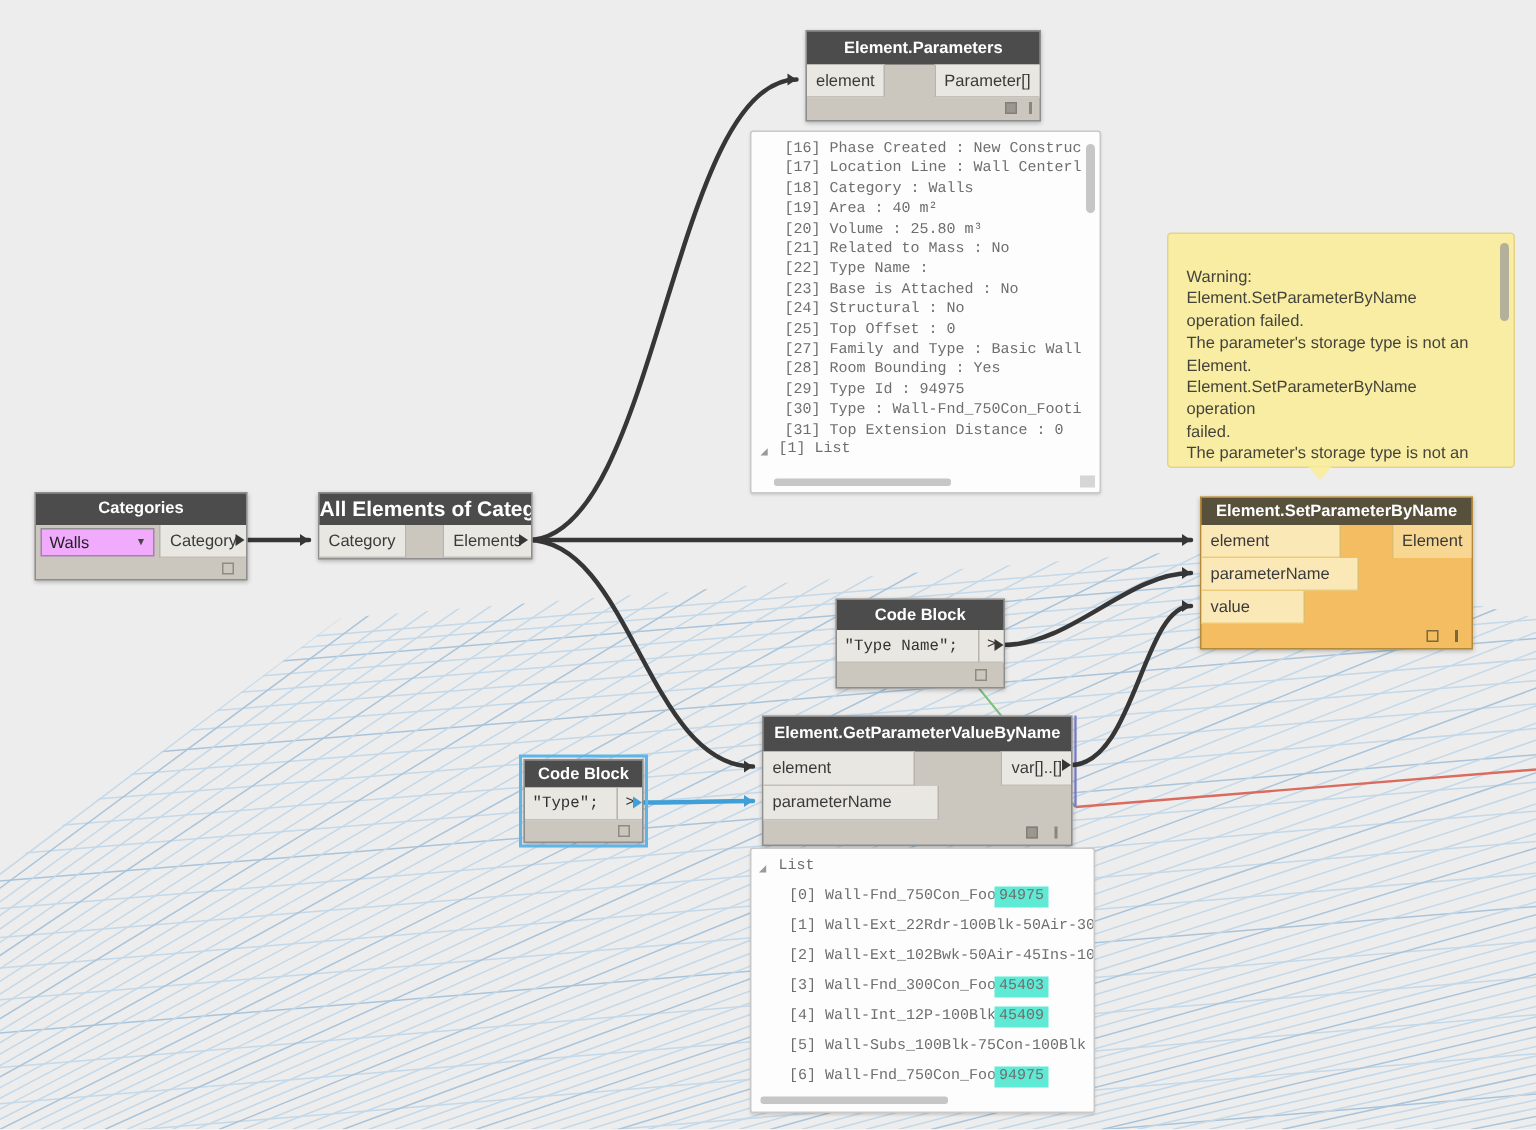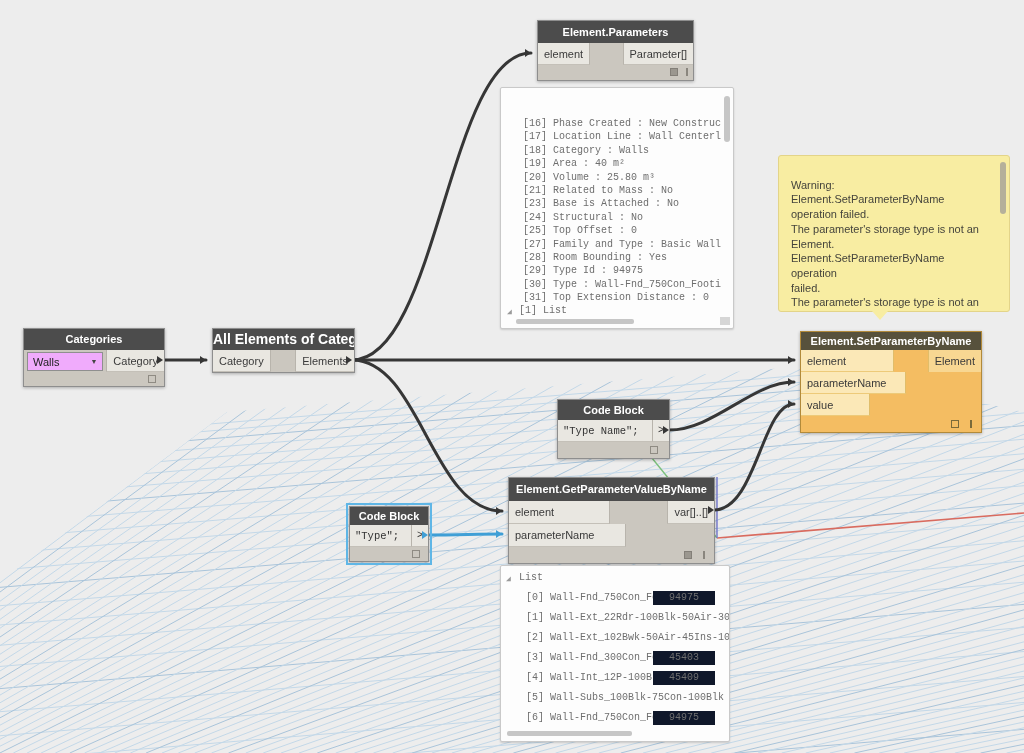--- a/index.html
+++ b/index.html
@@ -49,21 +49,21 @@
   .pin{position:absolute;width:0;height:0;border-top:4px solid transparent;
        border-bottom:4px solid transparent;border-left:6px solid #363636;z-index:25;}
   .pin.blue{border-left-color:#3f9fd6;}
 
   
   .preview{position:absolute;background:#fdfdfd;border:1px solid #c9c9c9;border-radius:2px;
            box-shadow:0 1px 2px rgba(0,0,0,.15);z-index:30;overflow:hidden;
            font-family:"Liberation Mono",monospace;font-size:10px;color:#6e6e6e;}
   .prow{line-height:13.4px;padding-left:22px;white-space:pre;overflow:hidden;}
   .vrow{line-height:20px;padding-left:25px;white-space:pre;overflow:hidden;position:relative;}
-  .badge{position:absolute;right:14px;top:3px;line-height:14px;background:#0f172a;padding:0 16px;}
+  .badge{position:absolute;right:30px;top:3px;line-height:14px;background:#5eead4;padding:0 3px;}
   .tri{position:absolute;font-size:8px;color:#9a9a9a;}
   .scroll-v{position:absolute;width:6px;background:#c6c6c6;border-radius:3px;}
   .scroll-h{position:absolute;height:5px;background:#c6c6c6;border-radius:2px;}
   .grip{position:absolute;width:10px;height:8px;background:#d6d6d6;}
 
   
   .warn-tip{position:absolute;left:778px;top:155px;width:232px;height:157px;background:#f8eda2;
             border:1px solid #e3d489;border-radius:3px;z-index:40;box-sizing:border-box;
             padding:7px 18px 0 12px;font-size:11px;line-height:14.7px;color:#45443c;
             white-space:pre-line;overflow:hidden;}
@@ -309,27 +309,28 @@
   <div class="pin" style="left:663px;top:426px;"></div>
   <div class="pin blue" style="left:422px;top:531px;"></div>
   <div class="pin" style="left:496px;top:507px;"></div>
   <div class="pin blue" style="left:496px;top:530px;"></div>
   <div class="pin" style="left:708px;top:506px;"></div>
   <div class="pin" style="left:788px;top:356px;"></div>
   <div class="pin" style="left:788px;top:378px;"></div>
   <div class="pin" style="left:788px;top:400px;"></div>
 
   <div class="preview" style="left:500px;top:87px;width:232px;height:240px;">
-    <div style="padding-top:5px;margin-top:24px;">
+    <div style="padding-top:5px;">
         <div class="prow">[16] Phase Created : New Construc</div>
         <div class="prow">[17] Location Line : Wall Centerl</div>
         <div class="prow">[18] Category : Walls</div>
         <div class="prow">[19] Area : 40 m²</div>
         <div class="prow">[20] Volume : 25.80 m³</div>
         <div class="prow">[21] Related to Mass : No</div>
+        <div class="prow">[22] Type Name :</div>
         <div class="prow">[23] Base is Attached : No</div>
         <div class="prow">[24] Structural : No</div>
         <div class="prow">[25] Top Offset : 0</div>
         <div class="prow">[27] Family and Type : Basic Wall</div>
         <div class="prow">[28] Room Bounding : Yes</div>
         <div class="prow">[29] Type Id : 94975</div>
         <div class="prow">[30] Type : Wall-Fnd_750Con_Footi</div>
         <div class="prow">[31] Top Extension Distance : 0</div>
       </div>
     <div style="position:relative;height:14px;">

